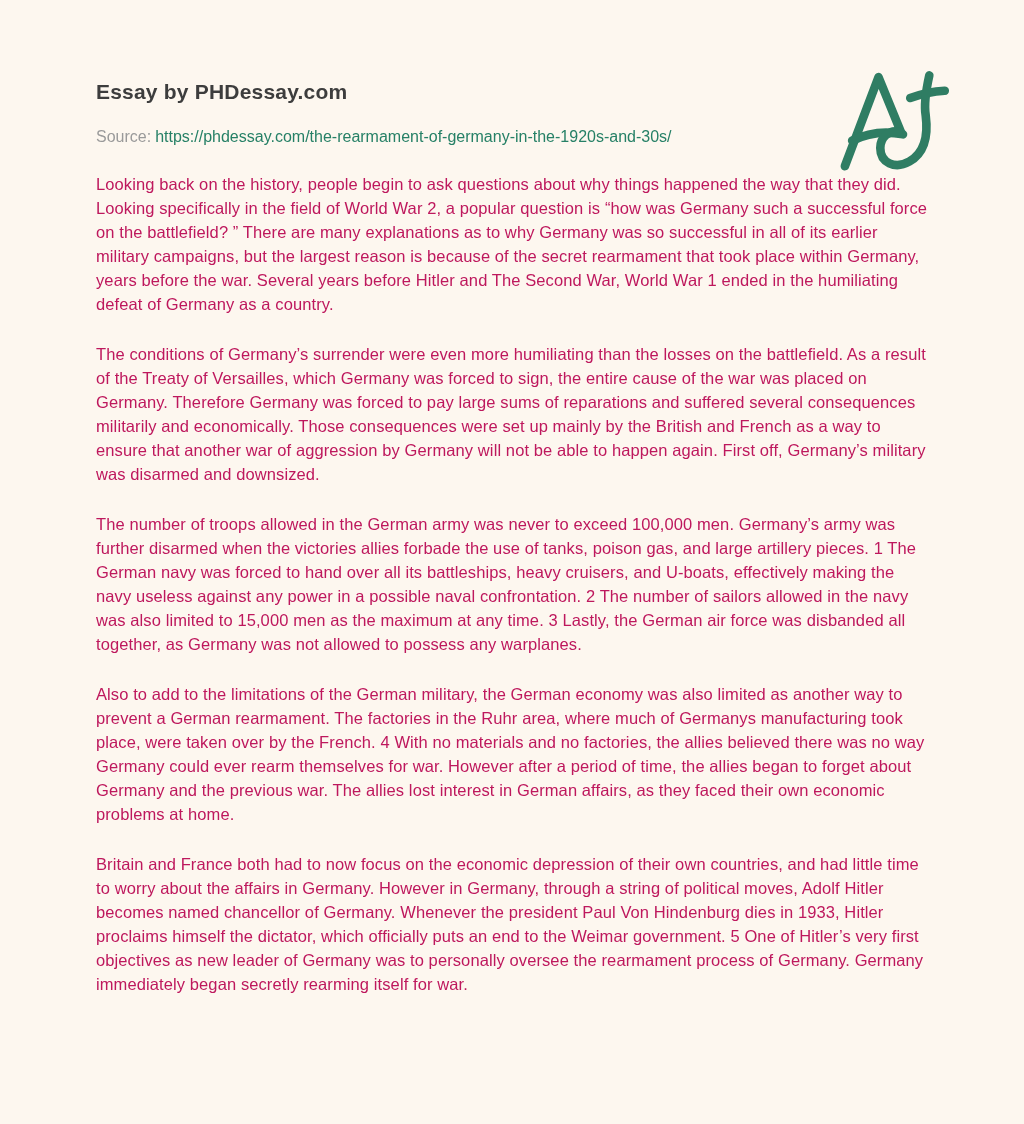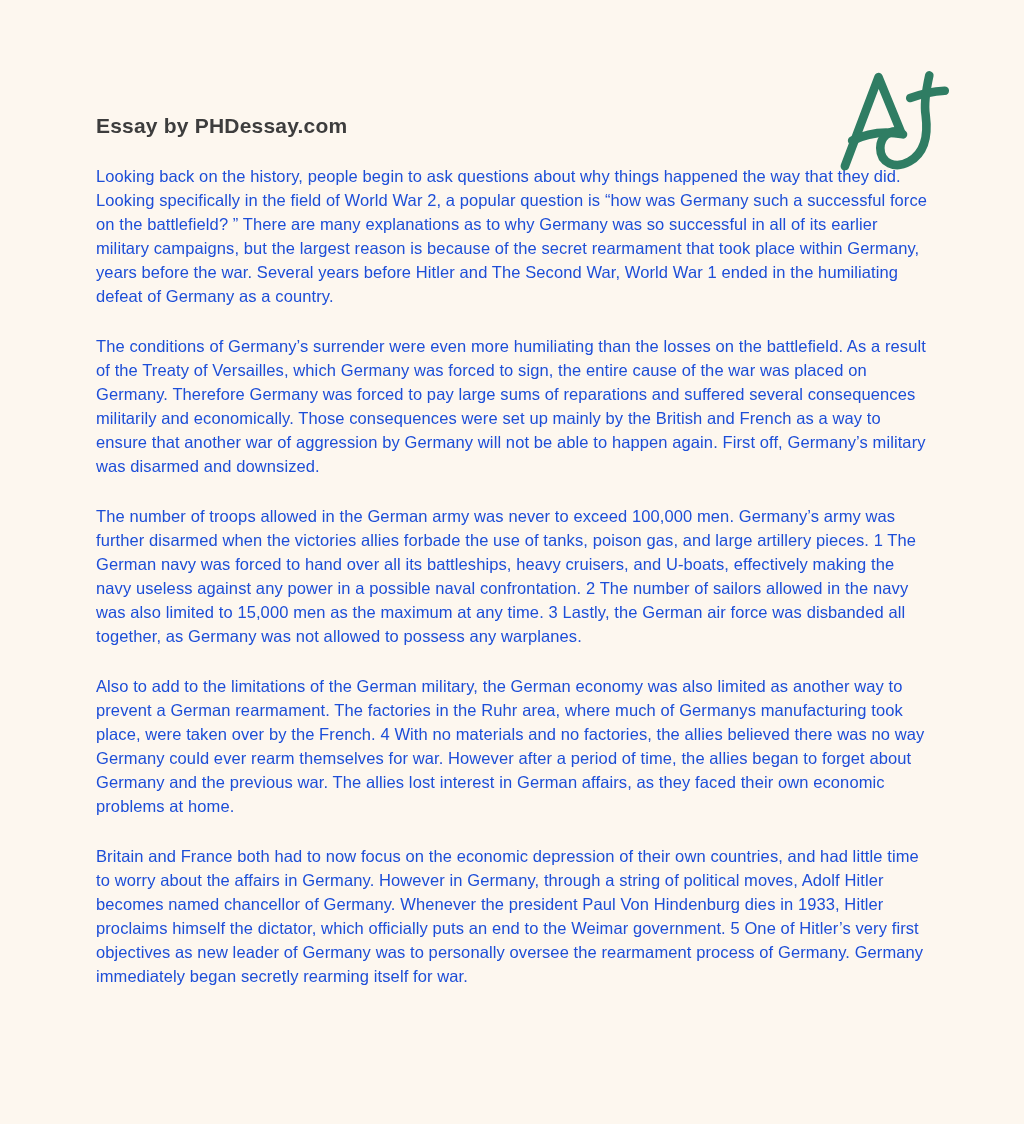--- a/index.html
+++ b/index.html
@@ -6,21 +6,21 @@
   html, body {
     width: 1024px;
     height: 1124px;
     overflow: hidden;
     background: #fdf7ef;
     font-family: "Liberation Sans", sans-serif;
   }
   .page {
     width: 1024px;
     height: 1004px;
-    padding: 112px 96px 0 96px;
+    padding: 78px 96px 0 96px;
     position: relative;
   }
   .header-row {
     display: flex;
     justify-content: space-between;
     align-items: flex-start;
   }
   .brand {
     font-size: 21px;
     font-weight: 700;
@@ -51,21 +51,21 @@
     font-weight: 700;
     color: #2d2d2d;
     letter-spacing: -0.3px;
   }
   .article-body {
     margin-top: 26px;
   }
   .article-body p {
     font-size: 16.5px;
     line-height: 24px;
-    color: #1d4ed8;
+    color: #be185d;
     margin-bottom: 26px;
     letter-spacing: 0.1px;
   }
 </style>
 </head>
 <body>
 
 <div class="page">
 
   <div class="header-row">
@@ -80,20 +80,23 @@
 
         <path d="M 20 85 Q 46 72 76 78"></path>
 
         <path d="M 84 38 Q 103 31 122 30"></path>
 
         <path d="M 105 13 C 101 31 99 45 101 57 C 104 80 99 99 83 108 C 67 117 51 109 51 93 C 51 81 61 73 71 75"></path>
       </g>
     </svg>
   </div>
 
+  <div class="source-line">
+    <span>Source:</span><a href="#">https://phdessay.com/the-rearmament-of-germany-in-the-1920s-and-30s/</a>
+  </div>
 
 
   <div class="article-body">
     <p>Looking back on the history, people begin to ask questions about why things happened the way that they did. Looking specifically in the field of World War 2, a popular question is “how was Germany such a successful force on the battlefield? ” There are many explanations as to why Germany was so successful in all of its earlier military campaigns, but the largest reason is because of the secret rearmament that took place within Germany, years before the war. Several years before Hitler and The Second War, World War 1 ended in the humiliating defeat of Germany as a country.</p>
     <p>The conditions of Germany’s surrender were even more humiliating than the losses on the battlefield. As a result of the Treaty of Versailles, which Germany was forced to sign, the entire cause of the war was placed on Germany. Therefore Germany was forced to pay large sums of reparations and suffered several consequences militarily and economically. Those consequences were set up mainly by the British and French as a way to ensure that another war of aggression by Germany will not be able to happen again. First off, Germany’s military was disarmed and downsized.</p>
     <p>The number of troops allowed in the German army was never to exceed 100,000 men. Germany’s army was further disarmed when the victories allies forbade the use of tanks, poison gas, and large artillery pieces. 1 The German navy was forced to hand over all its battleships, heavy cruisers, and U-boats, effectively making the navy useless against any power in a possible naval confrontation. 2 The number of sailors allowed in the navy was also limited to 15,000 men as the maximum at any time. 3 Lastly, the German air force was disbanded all together, as Germany was not allowed to possess any warplanes.</p>
     <p>Also to add to the limitations of the German military, the German economy was also limited as another way to prevent a German rearmament. The factories in the Ruhr area, where much of Germanys manufacturing took place, were taken over by the French. 4 With no materials and no factories, the allies believed there was no way Germany could ever rearm themselves for war. However after a period of time, the allies began to forget about Germany and the previous war. The allies lost interest in German affairs, as they faced their own economic problems at home.</p>
     <p>Britain and France both had to now focus on the economic depression of their own countries, and had little time to worry about the affairs in Germany. However in Germany, through a string of political moves, Adolf Hitler becomes named chancellor of Germany. Whenever the president Paul Von Hindenburg dies in 1933, Hitler proclaims himself the dictator, which officially puts an end to the Weimar government. 5 One of Hitler’s very first objectives as new leader of Germany was to personally oversee the rearmament process of Germany. Germany immediately began secretly rearming itself for war.</p>
 
   </div>

